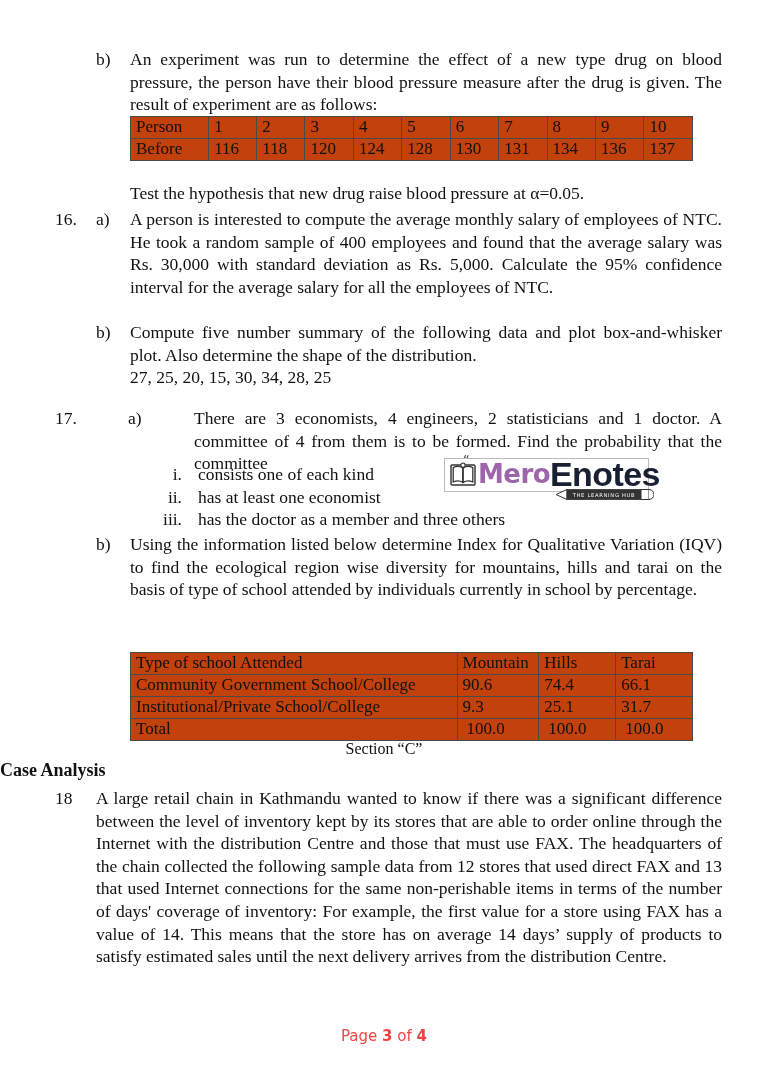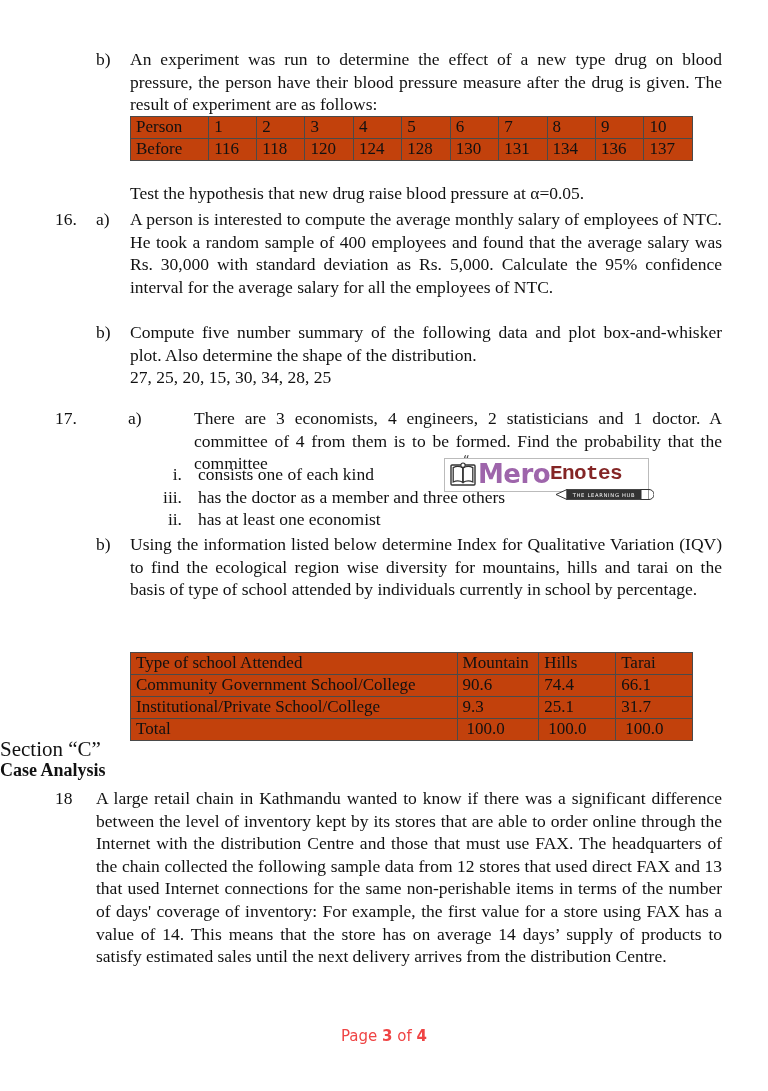--- a/index.html
+++ b/index.html
@@ -138,25 +138,25 @@
     font-family: "DejaVu Sans", sans-serif;
     font-weight: bold;
     font-size: 26px;
     letter-spacing: -0.5px;
     color: #9B5FA8;
     line-height: 34px;
   }
   .wm-enotes {
     position: absolute;
     left: 106px; top: -1px;
-    font-family: Liberation Mono, monospace;
+    font-family: Liberation Sans, sans-serif;
     font-weight: bold;
-    font-size: 21px;
+    font-size: 34px;
     letter-spacing: -0.6px;
-    color: #7f1d1d;
+    color: #0f172a;
     line-height: 34px;
   }
   .wm-pencil {
     position: absolute;
     left: 112px;
     top: 30px;
     width: 98px;
     height: 13px;
   }
   .wm-quote {
@@ -166,22 +166,22 @@
     font-family: "DejaVu Sans", sans-serif;
     font-size: 13px;
     color: #444;
   }
 
   
   #section-heading {
     position: absolute;
     left: 0; top: 738px;
     width: 768px;
-    text-align: left;
-    font-size: 21px;
+    text-align: center;
+    font-size: 16px;
     line-height: 22.6px;
   }
   #case-analysis-heading {
     position: absolute;
     left: 0; top: 759px;
     width: 768px;
     text-align: left;
     font-size: 18px;
     line-height: 22.6px;
     font-weight: bold;
@@ -262,26 +262,26 @@
     <div class="qlet">a)</div>
     <div class="qbody">There are 3 economists, 4 engineers, 2 statisticians and 1 doctor. A committee of 4 from them is to be formed. Find the probability that the committee</div>
   </div>
 
   <div class="roman-list">
     <div class="roman-item">
       <div class="roman-mark">i.</div>
       <div class="roman-text">consists one of each kind</div>
     </div>
     <div class="roman-item">
+      <div class="roman-mark">ii.</div>
+      <div class="roman-text">has at least one economist</div>
+    </div>
+    <div class="roman-item">
       <div class="roman-mark">iii.</div>
       <div class="roman-text">has the doctor as a member and three others</div>
-    </div>
-    <div class="roman-item">
-      <div class="roman-mark">ii.</div>
-      <div class="roman-text">has at least one economist</div>
     </div>
   </div>
 
   <div id="watermark">
     <div class="wm-box"></div>
     <div class="wm-quote">“</div>
     <svg class="wm-book" viewBox="0 0 26 25">
       <rect x="1" y="3" width="24" height="20" rx="1" fill="#ffffff" stroke="#2b2b2b" stroke-width="1.4"></rect>
       <path d="M13 6 C10 4.2 6 4.2 3.2 5.6 L3.2 20 C6 18.6 10 18.6 13 20.4 Z" fill="#ffffff" stroke="#2b2b2b" stroke-width="1.3"></path>
       <path d="M13 6 C16 4.2 20 4.2 22.8 5.6 L22.8 20 C20 18.6 16 18.6 13 20.4 Z" fill="#ffffff" stroke="#2b2b2b" stroke-width="1.3"></path>

